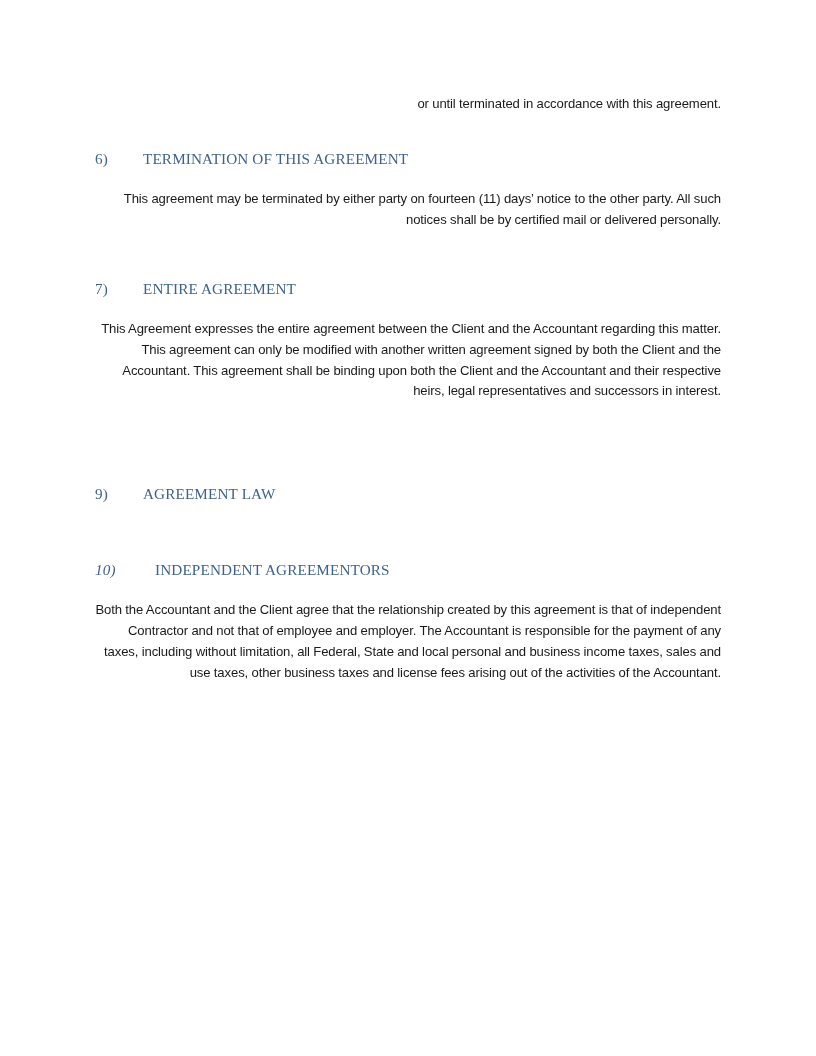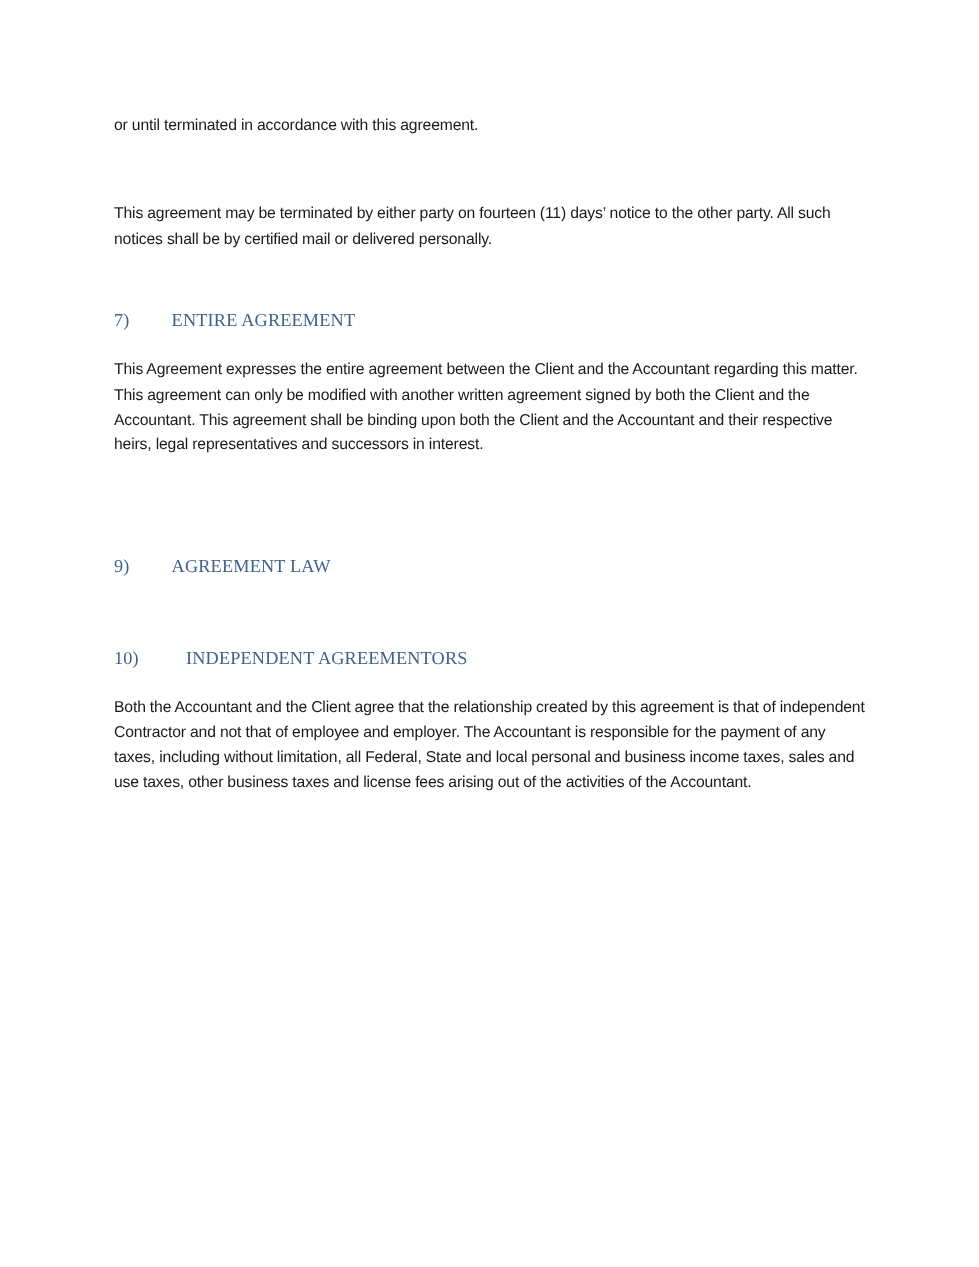--- a/index.html
+++ b/index.html
@@ -21,21 +21,21 @@
     top: 94px;
     width: 626px;
   }
   
   .para {
     font-family: "Liberation Sans", sans-serif;
     font-size: 13.1px;
     line-height: 20.9px;
     color: #1a1a1a;
     margin: 0;
-    text-align: left;
+    text-align: right;
     letter-spacing: -0.12px;
     word-spacing: -0.1px;
   }
   .para.lead {
     margin-bottom: 0;
   }
   
   .heading {
     font-family: "Liberation Serif", serif;
     font-size: 15.2px;
@@ -46,20 +46,21 @@
     white-space: nowrap;
     letter-spacing: 0.15px;
   }
   .heading .num {
     display: inline-block;
     width: 48px;
     vertical-align: baseline;
   }
   .heading.wide .num {
     width: 60px;
+    font-style: italic;
   }
   .heading .title {
     display: inline-block;
     vertical-align: baseline;
   }
   
   .gap-lead-to-h1 { height: 33px; }
   .gap-h-to-p { height: 20px; }
   .gap-p-to-h { height: 47px; }
   .gap-p-to-h-sm { height: 26px; }
@@ -75,20 +76,23 @@
 </head>
 <body>
 
 <div class="page">
   <div class="content">
 
     <p class="para lead">or until terminated in accordance with this agreement.</p>
 
     <div class="gap-lead-to-h1"></div>
 
+    <div class="heading">
+      <span class="num">6)</span><span class="title">TERMINATION OF THIS AGREEMENT</span>
+    </div>
     <div class="gap-h-to-p"></div>
     <p class="para">This agreement may be terminated by either party on fourteen (11) days’ notice to the other party. All such notices shall be by certified mail or delivered personally.</p>
 
     <div class="gap-p-to-h"></div>
 
     <div class="heading">
       <span class="num">7)</span><span class="title">ENTIRE AGREEMENT</span>
     </div>
     <div class="gap-h-to-p"></div>
     <p class="para">This Agreement expresses the entire agreement between the Client and the Accountant regarding this matter. This agreement can only be modified with another written agreement signed by both the Client and the Accountant. This agreement shall be binding upon both the Client and the Accountant and their respective heirs, legal representatives and successors in interest.</p>

